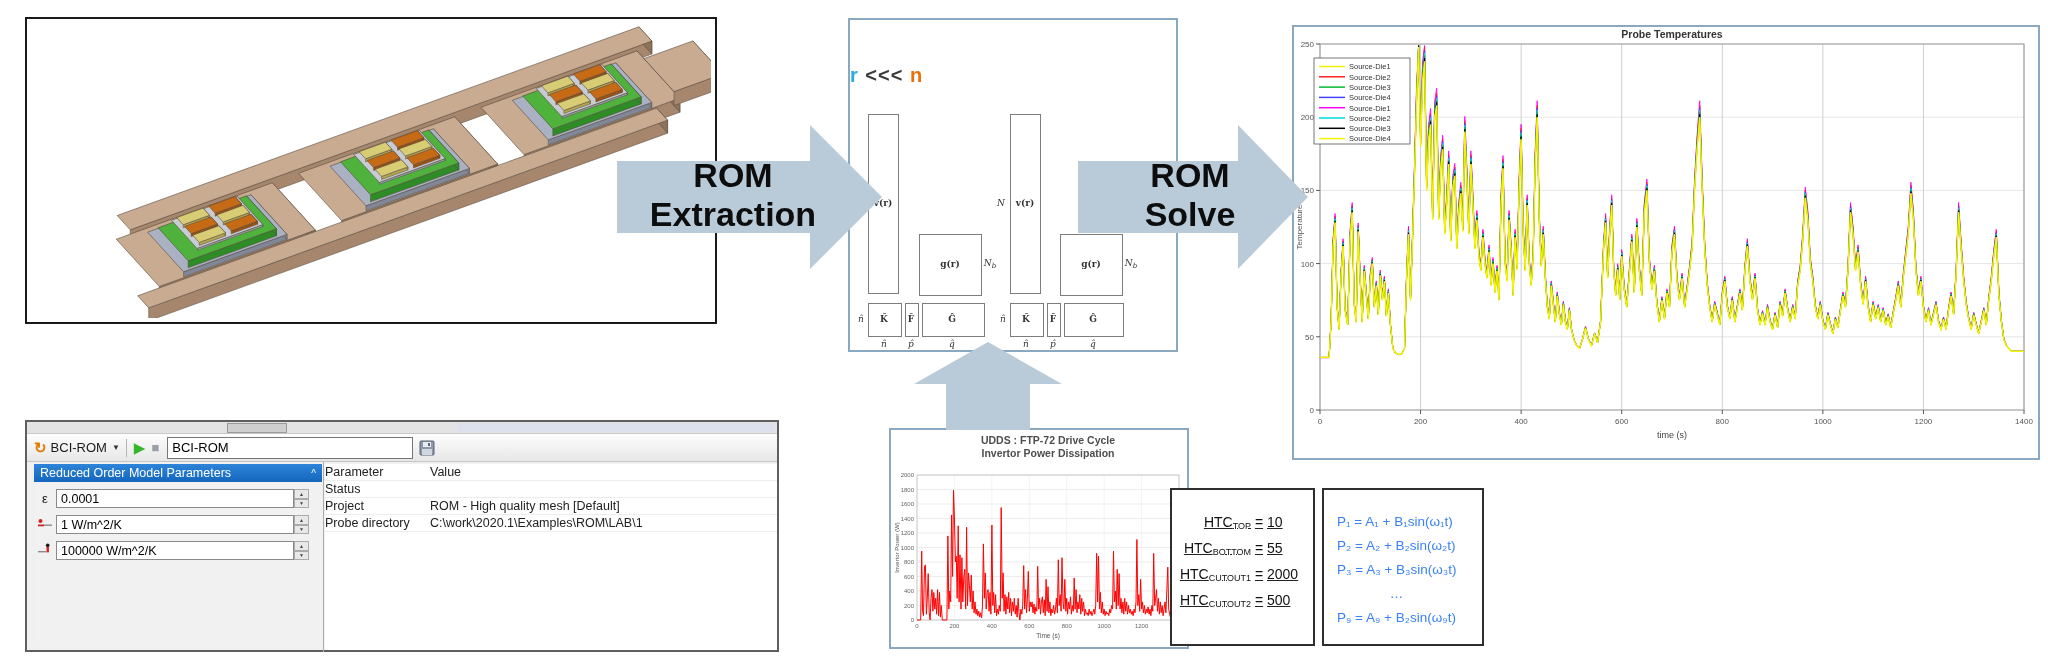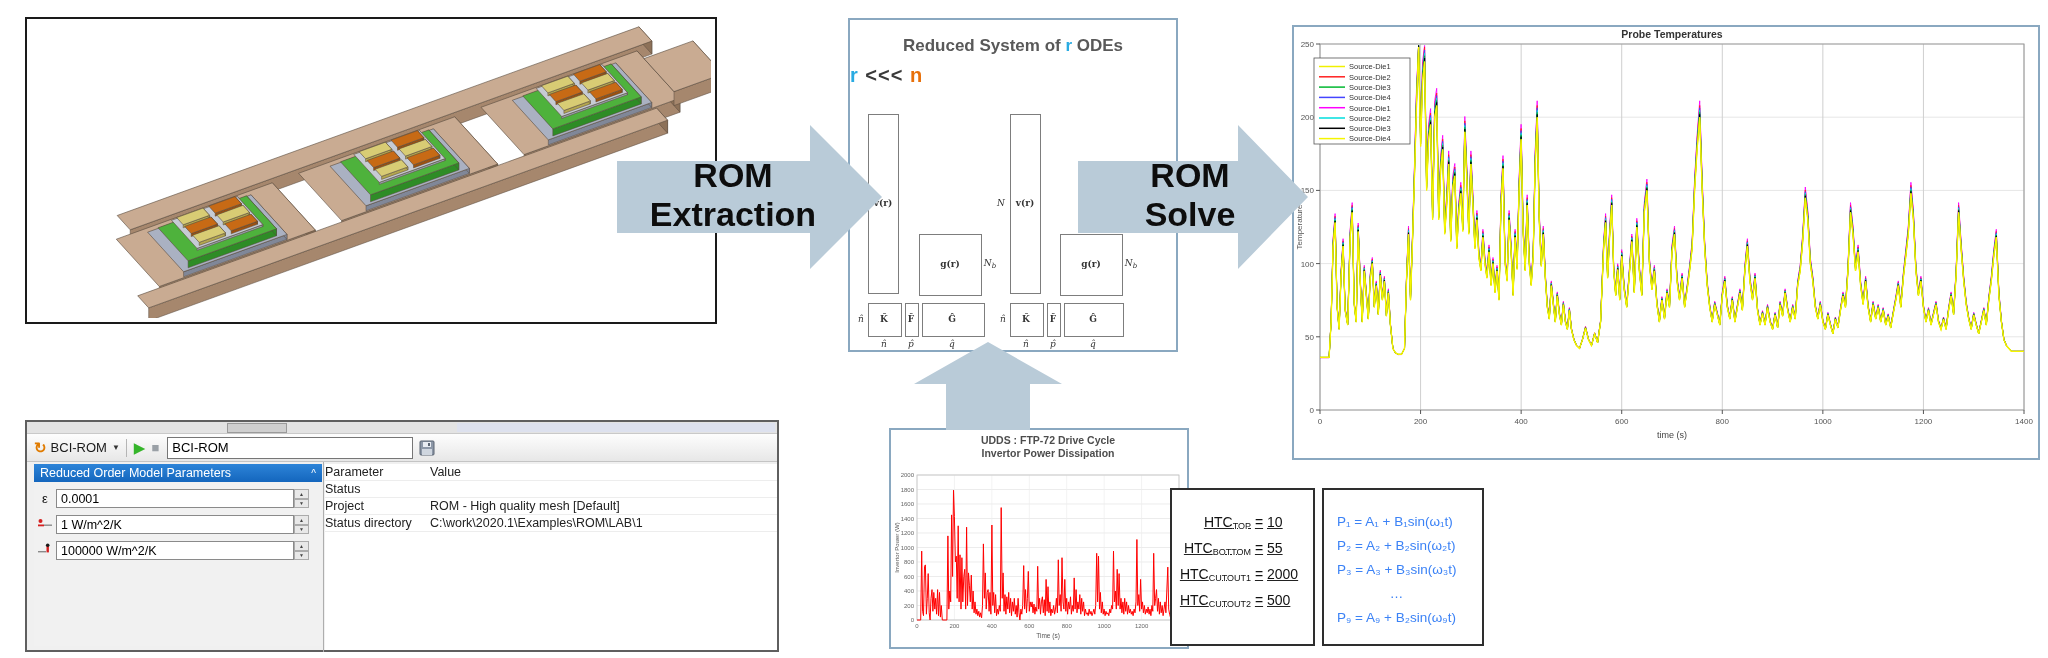--- a/index.html
+++ b/index.html
@@ -173,21 +173,20 @@
         <polygon points="536.9,91.5 563.3,81.9 563.3,84.9 536.9,94.5" fill="#b3a74f" stroke="#57493c" stroke-width="0.5"></polygon>
         <polygon points="556.8,74.8 563.3,81.9 563.3,84.9 556.8,77.8" fill="#b3a74f" stroke="#57493c" stroke-width="0.5"></polygon>
         <polygon points="530.4,84.3 556.8,74.8 563.3,81.9 536.9,91.5" fill="#d8cc74" stroke="#57493c" stroke-width="0.6"></polygon>
         <polygon points="568.9,79.9 595.2,70.4 595.2,73.4 568.9,82.9" fill="#9c5210" stroke="#57493c" stroke-width="0.5"></polygon>
         <polygon points="588.7,63.2 595.2,70.4 595.2,73.4 588.7,66.2" fill="#9c5210" stroke="#57493c" stroke-width="0.5"></polygon>
         <polygon points="562.4,72.8 588.7,63.2 595.2,70.4 568.9,79.9" fill="#c76a15" stroke="#57493c" stroke-width="0.6"></polygon>
       </svg>
   </div>
 
   <div class="ode-box">
-    <div class="ode-title"><span>Reduced System of </span><span class="c-r">r</span><span> ODEs</span></div>
     <div class="ode-sub"><span class="c-r">r</span><span> &lt;&lt;&lt; </span><span class="c-n">n</span></div>
 
     <div class="mx-rect" style="left:18px;top:94px;width:29px;height:178px"></div>
     <span class="mx-lab" style="left:33px;top:183px"><b>v(r)</b></span>
     <span class="mx-lab" style="left:9px;top:183px">N</span>
     <div class="mx-rect" style="left:69px;top:214px;width:61px;height:60px"></div>
     <span class="mx-lab" style="left:100px;top:244px"><b>g(r)</b></span>
     <span class="mx-lab" style="left:140px;top:244px"><span>N</span><span class="mx-sub">b</span></span>
     <div class="mx-rect" style="left:18px;top:283px;width:32px;height:32px"></div>
     <div class="mx-rect" style="left:55px;top:283px;width:12px;height:32px"></div>
@@ -468,19 +467,19 @@
       </div>
       <div class="trow" style="top:17px">
         <span class="tc-param">Status</span>
           <span class="tc-value"></span>
       </div>
       <div class="trow" style="top:34px">
         <span class="tc-param">Project</span>
           <span class="tc-value">ROM - High quality mesh [Default]</span>
       </div>
       <div class="trow" style="top:51px">
-        <span class="tc-param">Status directory</span>
+        <span class="tc-param">Probe directory</span>
           <span class="tc-value">C:\work\2020.1\Examples\ROM\LAB\1</span>
       </div>
     </div>
   </div>
 
 </div>
 
 </body></html>

